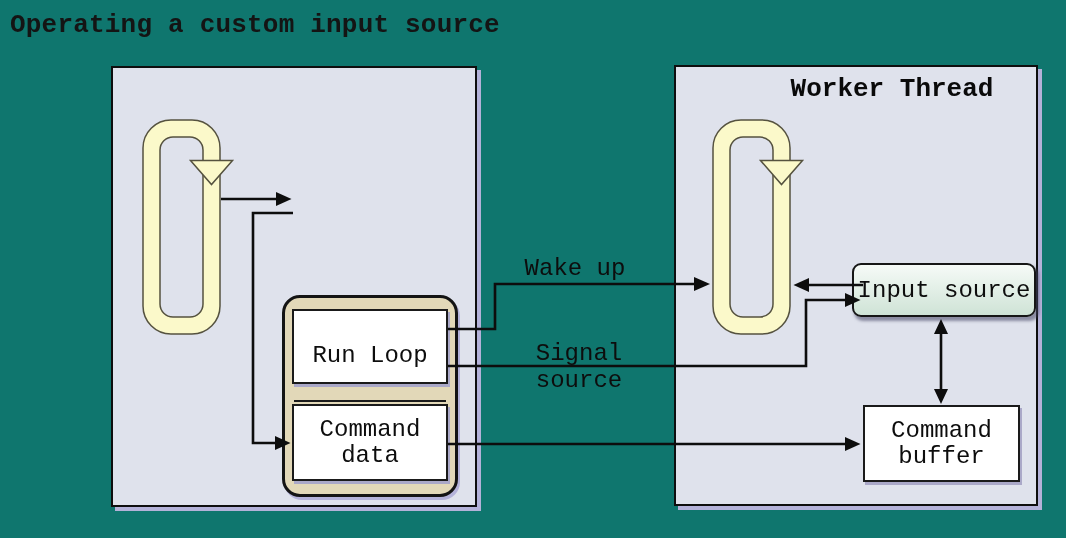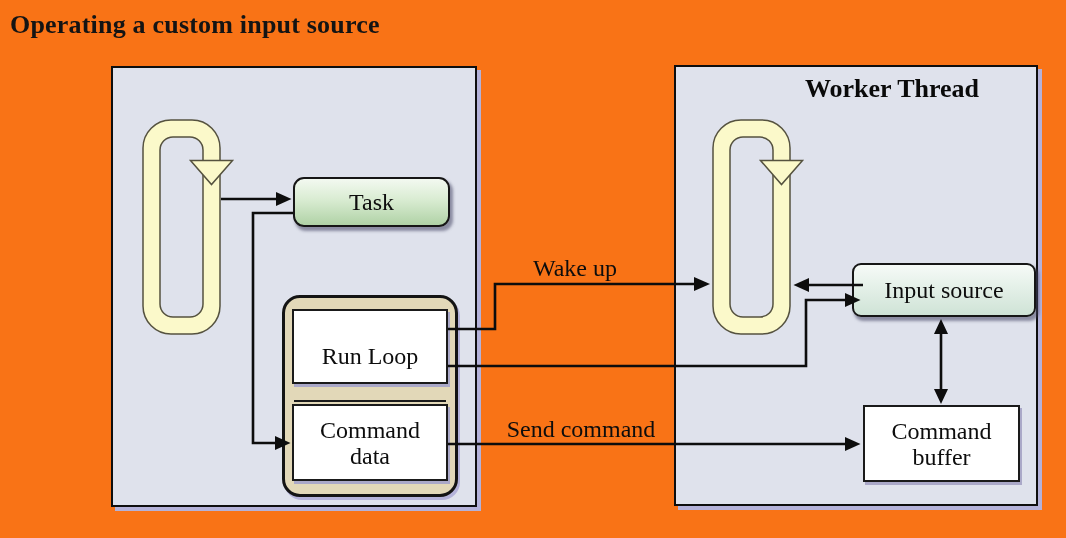--- a/index.html
+++ b/index.html
@@ -1,18 +1,18 @@
 <!DOCTYPE html>
 <html><head>
 <meta charset="utf-8">
 <style>
   html,body{margin:0;padding:0;background:#ffffff;}
   .stage{
-    position:relative;width:1066px;height:538px;background:#f97316;
-    font-family:Liberation Serif, serif;color:#0d0d0d;
+    position:relative;width:1066px;height:538px;background:#0f766e;
+    font-family:Liberation Mono, monospace;color:#0d0d0d;
     overflow:hidden;
   }
   .abs{position:absolute;}
   .fig-title{
     left:10px;top:10px;font-size:26px;font-weight:600;letter-spacing:.2px;color:#141414;
   }
   .panel{
     background:#dfe2ec;border:2px solid #0e0e0e;
     box-shadow:4px 4px 0 #b4b2d9;box-sizing:border-box;
   }
@@ -75,29 +75,28 @@
   <div class="abs tan"></div>
 
   <div class="abs wbox rl-group">
     <div class="rl-row">Run Loop</div>
     <div class="rl-row second">Source</div>
   </div>
 
   <div class="abs wbox cmd-data">Command
 data</div>
 
-  <div class="abs greenbox task">Task</div>
 
   <div class="abs greenbox input-source">Input source</div>
 
   <div class="abs wbox cmd-buffer">Command
 buffer</div>
 
   <div class="abs edge-label lbl-wake">Wake up</div>
-  <div class="abs edge-label lbl-send">Send command</div>
+  <div class="abs edge-label lbl-signal">Signal source</div>
 
   <svg class="overlay" width="1066" height="538" viewBox="0 0 1066 538">
 
     <g>
       <path fill="#fbf9ca" stroke="#55523f" stroke-width="1.5" fill-rule="evenodd" d="
         M171,120 H192 A28,28 0 0 1 220,148 V306 A28,28 0 0 1 192,334 H171 A28,28 0 0 1 143,306 V148 A28,28 0 0 1 171,120 Z
         M173,137 H190 A13,13 0 0 1 203,150 V304 A13,13 0 0 1 190,317 H173 A13,13 0 0 1 160,304 V150 A13,13 0 0 1 173,137 Z"></path>
       <path fill="#fbf9ca" stroke="#55523f" stroke-width="1.5" d="M190.5,160.5 L232.5,160.5 L211.5,184.5 Z"></path>
     </g>
 

